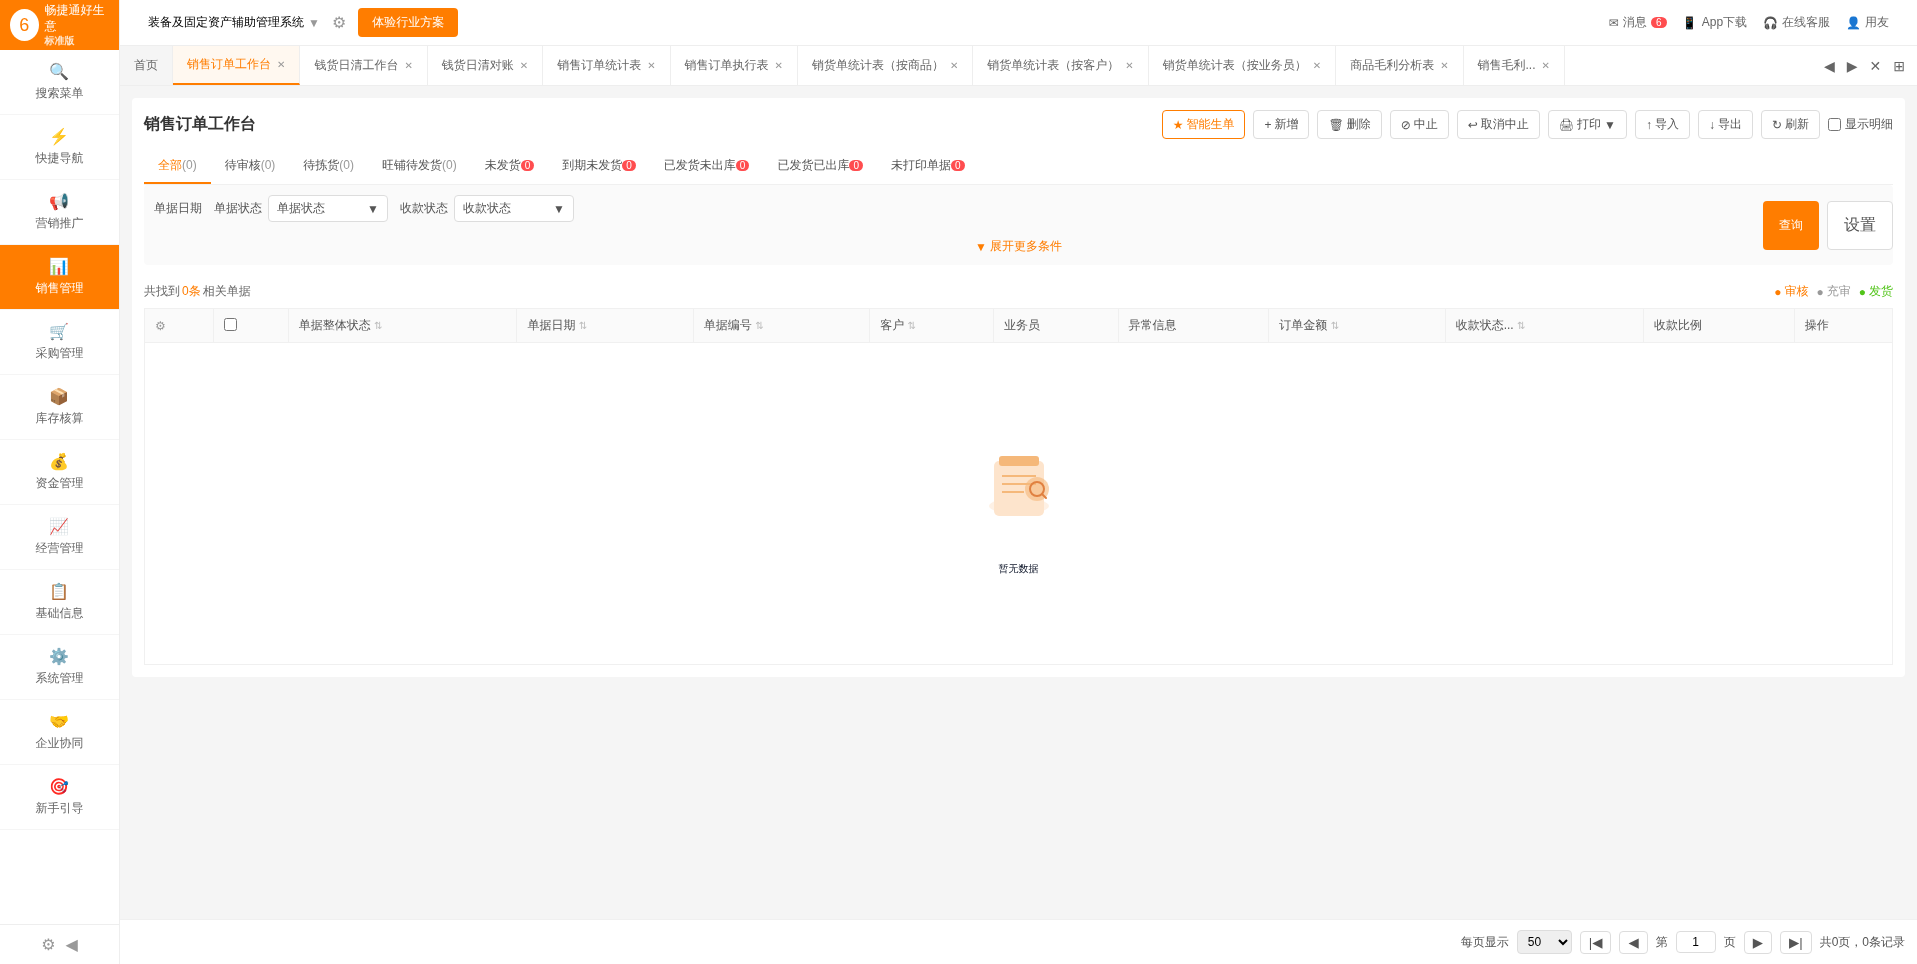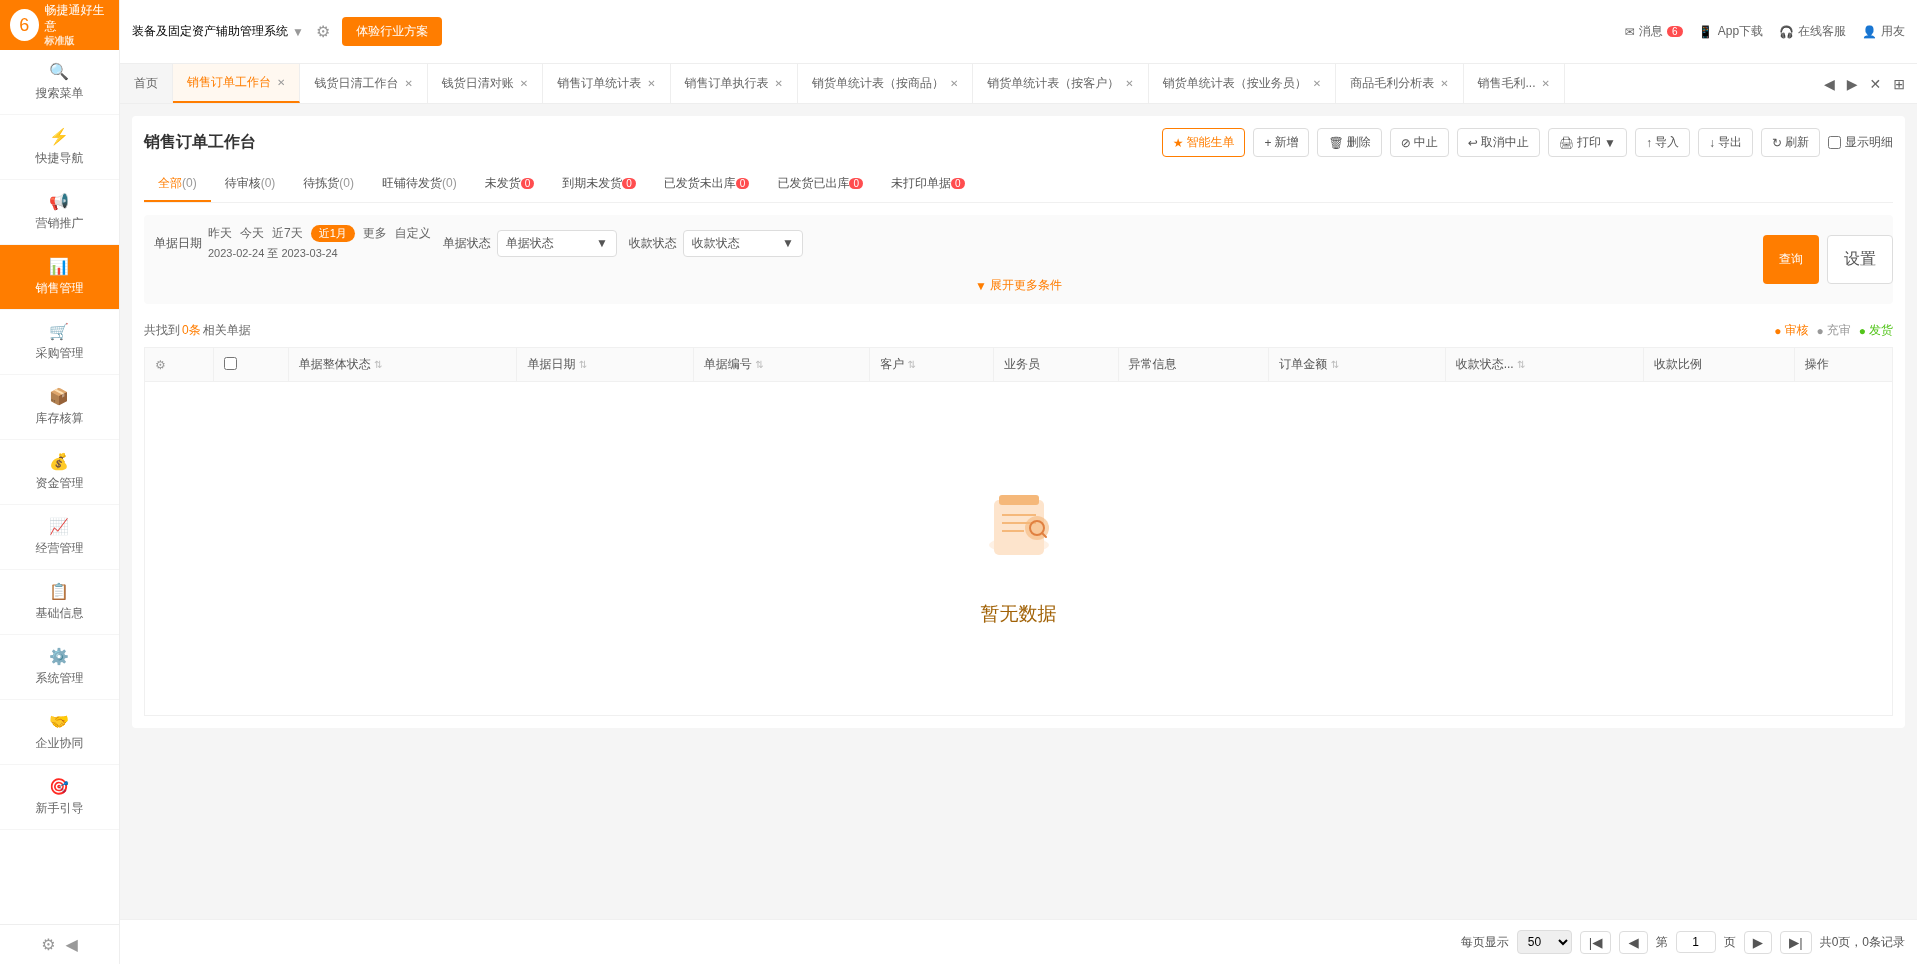--- a/index.html
+++ b/index.html
@@ -12,21 +12,21 @@
     .sidebar-logo-text { color: #fff; font-size: 12px; line-height: 1.3; }
     .sidebar-nav-item { display: flex; flex-direction: column; align-items: center; padding: 12px 8px; cursor: pointer; color: #666; font-size: 12px; gap: 4px; border-bottom: 1px solid #f5f5f5; }
     .sidebar-nav-item.active { background: #ff7d00; color: #fff; }
     .sidebar-nav-item .nav-icon { font-size: 16px; }
     .sidebar-bottom { margin-top: auto; padding: 10px; display: flex; gap: 10px; justify-content: center; border-top: 1px solid #eee; }
 
     
     .main { flex: 1; display: flex; flex-direction: column; overflow: hidden; }
 
     
-    .top-header { height: 64px; background: #fff; border-bottom: 1px solid #eee; display: flex; align-items: center; padding: 0 12px; gap: 12px; }
+    .top-header { height: 46px; background: #fff; border-bottom: 1px solid #eee; display: flex; align-items: center; padding: 0 28px; gap: 12px; }
     .system-title-dropdown { display: flex; align-items: center; gap: 4px; cursor: pointer; }
     .industry-btn { background: #ff7d00; color: #fff; border: none; border-radius: 4px; padding: 6px 14px; cursor: pointer; font-size: 12px; }
     .header-right { margin-left: auto; display: flex; align-items: center; gap: 16px; }
     .header-right-item { display: flex; align-items: center; gap: 4px; color: #666; cursor: pointer; font-size: 12px; }
     .badge { background: #ff4d4f; color: #fff; border-radius: 10px; padding: 0 4px; font-size: 10px; min-width: 16px; text-align: center; }
     .gear-icon { font-size: 16px; color: #999; cursor: pointer; }
 
     
     .tabs-bar { background: #fff; border-bottom: 1px solid #eee; display: flex; align-items: center; overflow: hidden; }
     .tab-item { display: flex; align-items: center; padding: 10px 14px; border-right: 1px solid #eee; cursor: pointer; white-space: nowrap; font-size: 12px; color: #666; gap: 6px; flex-shrink: 0; }
@@ -42,21 +42,21 @@
     
     .workbench { background: #fff; border-radius: 4px; padding: 12px; }
     .workbench-header { display: flex; align-items: center; margin-bottom: 10px; }
     .workbench-title { font-size: 16px; font-weight: bold; color: #333; }
     .workbench-actions { margin-left: auto; display: flex; align-items: center; gap: 8px; }
     .action-btn { display: flex; align-items: center; gap: 3px; padding: 5px 10px; border: 1px solid #ddd; border-radius: 4px; cursor: pointer; font-size: 12px; color: #555; background: #fff; }
     .action-btn.orange-outline { border-color: #ff7d00; color: #ff7d00; }
     .checkbox-label { display: flex; align-items: center; gap: 4px; font-size: 12px; color: #555; }
 
     
-    .sub-tabs { display: flex; border-bottom: 1px solid #f0f0f0; margin-bottom: 12px; gap: 0; }
+    .sub-tabs { display: flex; border-bottom: 1px solid #f0f0f0; gap: 0; }
     .sub-tab { padding: 8px 14px; cursor: pointer; font-size: 12px; color: #555; border-bottom: 2px solid transparent; white-space: nowrap; }
     .sub-tab.active { color: #ff7d00; border-bottom: 2px solid #ff7d00; }
     .sub-tab .tab-count { color: #999; }
     .sub-tab .tab-badge { background: #ff4d4f; color: #fff; border-radius: 10px; padding: 0 4px; font-size: 10px; }
 
     
     .filter-bar { display: flex; align-items: center; gap: 12px; margin-bottom: 10px; flex-wrap: wrap; padding: 10px; background: #fafafa; border-radius: 4px; }
     .filter-item { display: flex; align-items: center; gap: 6px; font-size: 12px; color: #555; }
     .filter-label { white-space: nowrap; }
     .filter-date-group { display: flex; align-items: center; gap: 4px; }
@@ -82,21 +82,21 @@
     .data-table { width: 100%; border-collapse: collapse; font-size: 12px; }
     .data-table th { background: #fafafa; border: 1px solid #f0f0f0; padding: 8px 10px; text-align: left; color: #555; font-weight: normal; white-space: nowrap; }
     .data-table td { border: 1px solid #f0f0f0; padding: 8px 10px; color: #333; }
     .data-table thead th { position: sticky; top: 0; z-index: 1; }
     .sort-icon { color: #bbb; font-size: 10px; cursor: pointer; }
     .th-gear { color: #999; cursor: pointer; }
 
     
     .empty-state { display: flex; flex-direction: column; align-items: center; justify-content: center; padding: 80px 0; }
     .empty-icon { font-size: 80px; color: #ffcfa0; margin-bottom: 12px; }
-    .empty-text { color: #a16207; font-size: 19px; }
+    .empty-text { color: #0f172a; font-size: 10px; }
 
     
     .pagination-bar { display: flex; align-items: center; justify-content: flex-end; padding: 10px 12px; background: #fff; border-top: 1px solid #f0f0f0; gap: 8px; font-size: 12px; color: #555; }
     .page-size-select { border: 1px solid #ddd; border-radius: 4px; padding: 3px 6px; font-size: 12px; }
     .page-btn { border: 1px solid #ddd; background: #fff; border-radius: 4px; padding: 3px 8px; cursor: pointer; color: #555; }
     .page-btn:disabled { color: #ccc; cursor: not-allowed; }
     .page-input { border: 1px solid #ddd; border-radius: 4px; padding: 3px 6px; width: 40px; text-align: center; font-size: 12px; }
 
     
     .scroll-area { overflow-x: auto; }
@@ -314,31 +314,20 @@
           <div class="sub-tab"><span>未发货</span><span class="tab-badge">0</span></div>
           <div class="sub-tab"><span>到期未发货</span><span class="tab-badge">0</span></div>
           <div class="sub-tab"><span>已发货未出库</span><span class="tab-badge">0</span></div>
           <div class="sub-tab"><span>已发货已出库</span><span class="tab-badge">0</span></div>
           <div class="sub-tab"><span>未打印单据</span><span class="tab-badge">0</span></div>
         </div>
 
       <div class="filter-bar">
         <div class="filter-item">
           <span class="filter-label">单据日期</span>
-          <div style="display:flex;flex-direction:column;gap:2px;">
-            <div class="filter-date-group">
-              <span class="filter-date-link">昨天</span>
-              <span class="filter-date-link" style="margin:0 4px;">今天</span>
-              <span class="filter-date-link" style="margin-right:4px;">近7天</span>
-              <span class="filter-date-link active" style="margin-right:4px;">近1月</span>
-              <span class="filter-date-link" style="margin-right:4px;">更多</span>
-              <span class="filter-date-link">自定义</span>
-            </div>
-            <div class="filter-date-range">2023-02-24 至 2023-03-24</div>
-          </div>
         </div>
         <div class="filter-item">
           <span class="filter-label">单据状态</span>
           <div class="filter-select">
             <span>单据状态</span>
             <span style="margin-left:auto;">▼</span>
           </div>
         </div>
         <div class="filter-item">
           <span class="filter-label">收款状态</span>

